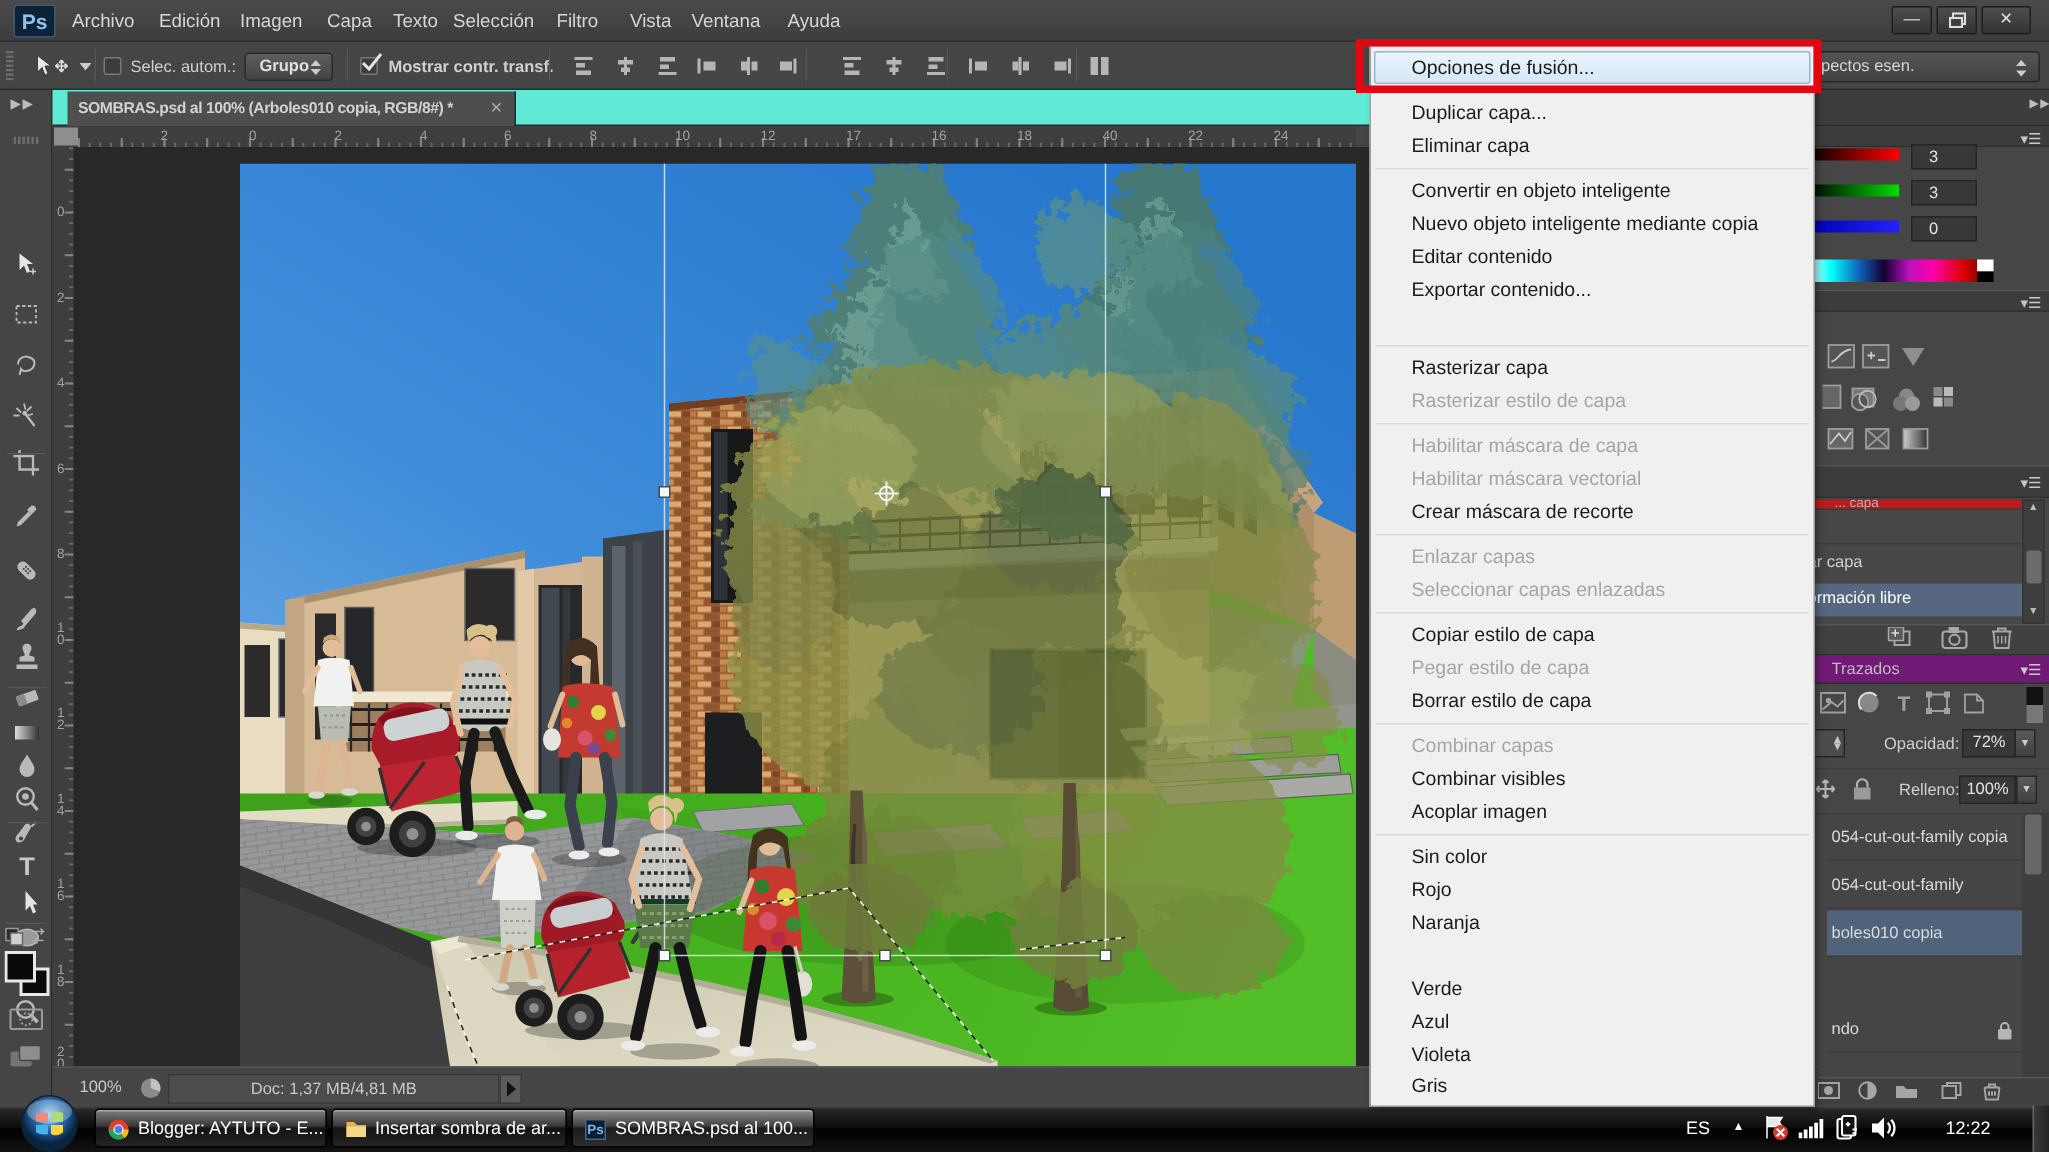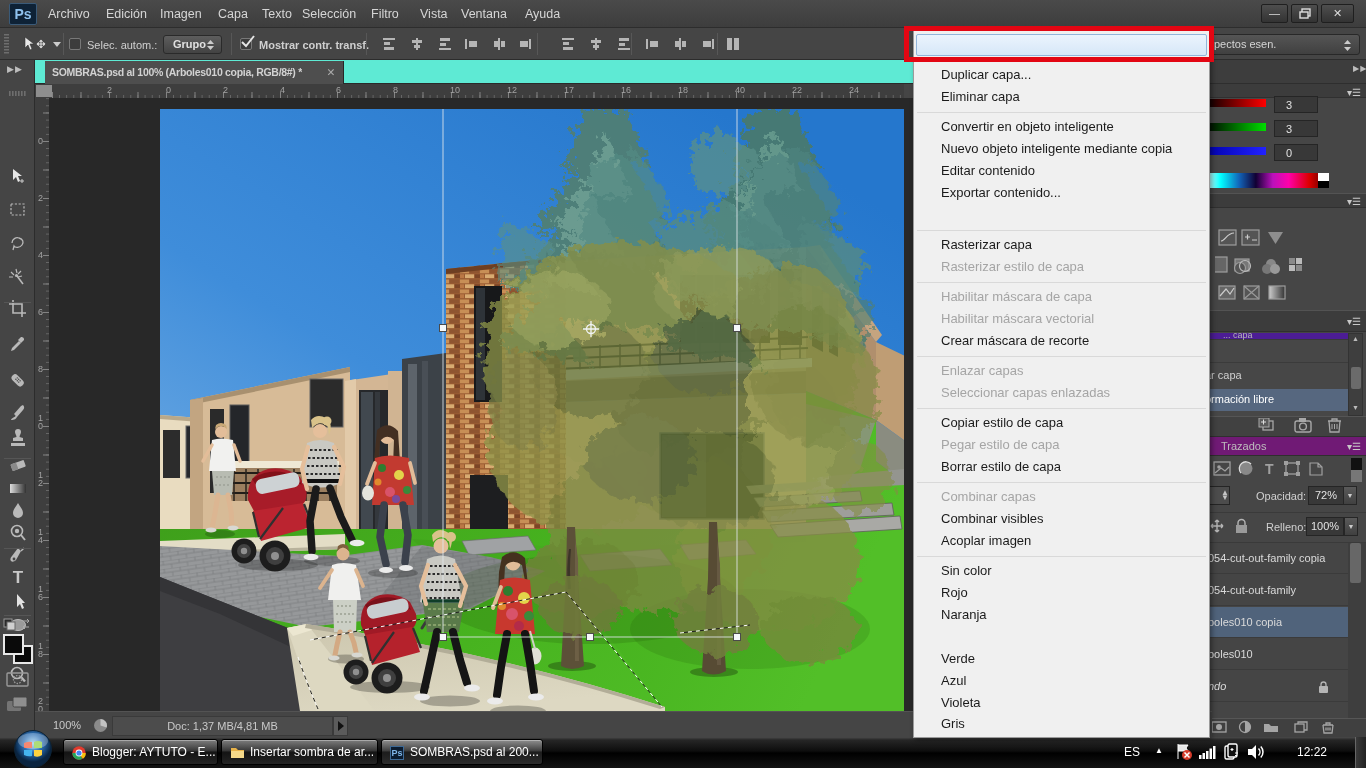--- a/index.html
+++ b/index.html
@@ -674,21 +674,21 @@
       <defs>
         <linearGradient id="pgr">
           <stop offset="0" stop-color="#ccc"></stop>
           <stop offset="1" stop-color="#333"></stop>
         </linearGradient>
       </defs>
     </svg>
 <div class="abs" style="left:0;top:250px;width:161px;height:22px;background:#3c3c3c;border-top:1px solid #535353;border-bottom:1px solid #303030"></div>
 <span class="pmen" style="top:256px">▾☰</span>
 <div class="abs" style="left:0;top:273px;width:143px;height:83px;background:#474747">
- <div class="abs" style="left:0;top:0;width:143px;height:7px;background:#4c1d95;border-bottom:1px solid #3a3a3a;color:#b5b5b5;font-size:9px;line-height:4px;padding-left:18px">... capa</div>
+ <div class="abs" style="left:0;top:0;width:143px;height:7px;background:#b91c1c;border-bottom:1px solid #3a3a3a;color:#b5b5b5;font-size:9px;line-height:4px;padding-left:18px">... capa</div>
  <div class="abs" style="left:0;top:29px;width:143px;height:1px;background:#3b3b3b"></div>
  <div class="ptxt" style="left:0;top:36px">ar capa</div>
  <div class="abs" style="left:0;top:56px;width:143px;height:22px;background:#56677f;color:#fff;font-size:11px;line-height:21px">ormación libre</div>
 </div>
 <div class="abs" style="left:143px;top:273px;width:15px;height:83px;background:#3e3e3e;border:1px solid #333">
  <span class="abs" style="left:3px;top:1px;color:#bbb;font-size:7px">▲</span>
  <div class="abs" style="left:2px;top:33px;width:10px;height:22px;background:#6b6b6b;border-radius:2px"></div>
  <span class="abs" style="left:3px;top:70px;color:#bbb;font-size:7px">▼</span>
 </div>
 <div class="abs" style="left:0;top:356px;width:161px;height:21px;background:#414141;border-top:1px solid #555;border-bottom:1px solid #2f2f2f"></div>
@@ -736,26 +736,25 @@
 <svg class="abs" style="left:4px;top:458px" width="44" height="18" stroke="#b5b5b5" fill="none" stroke-width="1.4">
  <path d="M8,2 V14 M2,8 H14 M8,2 L6,4 M8,2 L10,4 M8,14 L6,12 M8,14 L10,12 M2,8 L4,6 M2,8 L4,10 M14,8 L12,6 M14,8 L12,10"></path>
  <g transform="translate(26,0)">
         <rect x="1" y="7" width="11" height="8" fill="#9a9a9a" stroke="none"></rect>
         <path d="M3,7 V5 a3.5,3.5 0 0 1 7,0 V7"></path>
       </g>
 </svg>
 <span class="ptxt" style="left:61px;top:461px">Relleno:</span>
 <div class="valbox" style="left:101px;top:457px;width:38px;height:19px;text-align:center;line-height:17px">100%</div>
 <div class="abs" style="left:139px;top:457px;width:14px;height:19px;background:linear-gradient(#5a5a5a,#404040);border:1px solid #262626;color:#ccc;font-size:7px;text-align:center;line-height:18px">▼</div>
-<div class="abs" style="left:0;top:483px;width:143px;height:175px;background:#454545">
+<div class="abs" style="left:13px;top:483px;width:143px;height:175px;background:#454545">
  <div class="lrow" style="top:0"><span style="padding-left:3px">054-cut-out-family copia</span></div>
  <div class="lrow" style="top:32px"><span style="padding-left:3px">054-cut-out-family</span></div>
  <div class="lrow" style="top:64px;background:#50637b"><span style="padding-left:3px">boles010 copia</span></div>
- <div class="lrow" style="top:96px"><span style="padding-left:3px">boles010</span></div>
- <div class="lrow" style="top:128px;font-style:italic"><span style="padding-left:3px">ndo</span>
+ <div class="lrow" style="top:128px;"><span style="padding-left:3px">ndo</span>
   <svg class="abs" style="left:112px;top:9px" width="14" height="14" fill="#b5b5b5">
           <rect x="2" y="6" width="9" height="7" rx="1"></rect>
           <path d="M4,6 V4.5 a2.5,2.5 0 0 1 5,0 V6" fill="none" stroke="#b5b5b5" stroke-width="1.3"></path>
         </svg>
  </div>
 </div>
 <div class="abs" style="left:143px;top:483px;width:18px;height:175px;background:#3e3e3e"></div>
 <div class="abs" style="left:145px;top:483px;width:11px;height:40px;background:#676767;border-radius:2px"></div>
 <div class="abs" style="left:0;top:658px;width:161px;height:19px;background:#404040;border-top:1px solid #565656"></div>
 <svg class="abs" style="left:6px;top:660px" width="150" height="15" fill="none" stroke="#a5a5a5" stroke-width="1.3">
@@ -814,21 +813,21 @@
       </svg>
  <span style="padding-left:28px">Blogger: AYTUTO - E...</span></div>
 <div class="tkbtn" style="left:221px;width:157px">
  <svg class="abs" style="left:8px;top:6px" width="15" height="13">
         <path d="M1,2 h5 l2,2 h6 v8 H1 Z" fill="#e8b34a"></path>
         <path d="M1,5 h13 v7 H1 Z" fill="#f5d98a"></path>
       </svg>
  <span style="padding-left:28px">Insertar sombra de ar...</span></div>
 <div class="tkbtn" style="left:381px;width:162px;background:linear-gradient(rgba(160,160,160,.85),rgba(95,95,95,.6) 45%,rgba(40,40,40,.7) 50%,rgba(70,70,70,.55))">
  <span class="abs" style="left:8px;top:6px;width:14px;height:14px;background:#0b1c30;border:1px solid #3e6a96;color:#7fb6e8;font-size:9px;font-weight:bold;text-align:center;line-height:12px">Ps</span>
- <span style="padding-left:28px">SOMBRAS.psd al 200...</span></div>
+ <span style="padding-left:28px">SOMBRAS.psd al 100...</span></div>
 <span class="tray" style="left:1124px;top:8px">ES</span>
 <span class="tray" style="left:1155px;top:9px;font-size:8px">▲</span>
 <svg class="abs" style="left:1176px;top:6px" width="17" height="18">
  <path d="M2,1 V16 M2,2 h10 l-2,3 2,3 H2" fill="#e8e8e8" stroke="#fff" stroke-width="1"></path>
  <circle cx="11" cy="12" r="5" fill="#d43b2a"></circle>
       <path d="M8.5,9.5 l5,5 M13.5,9.5 l-5,5" stroke="#fff" stroke-width="1.5"></path>
 </svg>
 <svg class="abs" style="left:1199px;top:9px" width="18" height="13" fill="#fff">
  <rect x="0" y="9" width="2.5" height="4"></rect>
       <rect x="3.5" y="7" width="2.5" height="6"></rect>
@@ -844,20 +843,21 @@
 </svg>
 <svg class="abs" style="left:1247px;top:7px" width="17" height="16">
  <path d="M1,5 h4 l4,-4 v14 l-4,-4 H1 Z" fill="#fff"></path>
  <path d="M11.5,4.5 a5,5 0 0 1 0,7 M13.8,2.5 a8,8 0 0 1 0,11" stroke="#fff" stroke-width="1.5" fill="none"></path>
 </svg>
 <span class="tray" style="left:1297px;top:8px">12:22</span>
 <div class="abs" style="left:1355px;top:0;width:11px;height:31px;background:linear-gradient(90deg,#3a3a3a,#222);border-left:1px solid #666"></div>
 </div>
 <div class="abs" id="menu">
     <div id="hl"></div>
+    <div class="mi" style="top:3px">Opciones de fusión...</div>
     <div class="mi" style="top:33px">Duplicar capa...</div>
     <div class="mi" style="top:55px">Eliminar capa</div>
     <div class="mi" style="top:85px">Convertir en objeto inteligente</div>
     <div class="mi" style="top:107px">Nuevo objeto inteligente mediante copia</div>
     <div class="mi" style="top:129px">Editar contenido</div>
     <div class="mi" style="top:151px">Exportar contenido...</div>
     <div class="mi" style="top:203px">Rasterizar capa</div>
     <div class="mi gray" style="top:225px">Rasterizar estilo de capa</div>
     <div class="mi gray" style="top:255px">Habilitar máscara de capa</div>
     <div class="mi gray" style="top:277px">Habilitar máscara vectorial</div>

